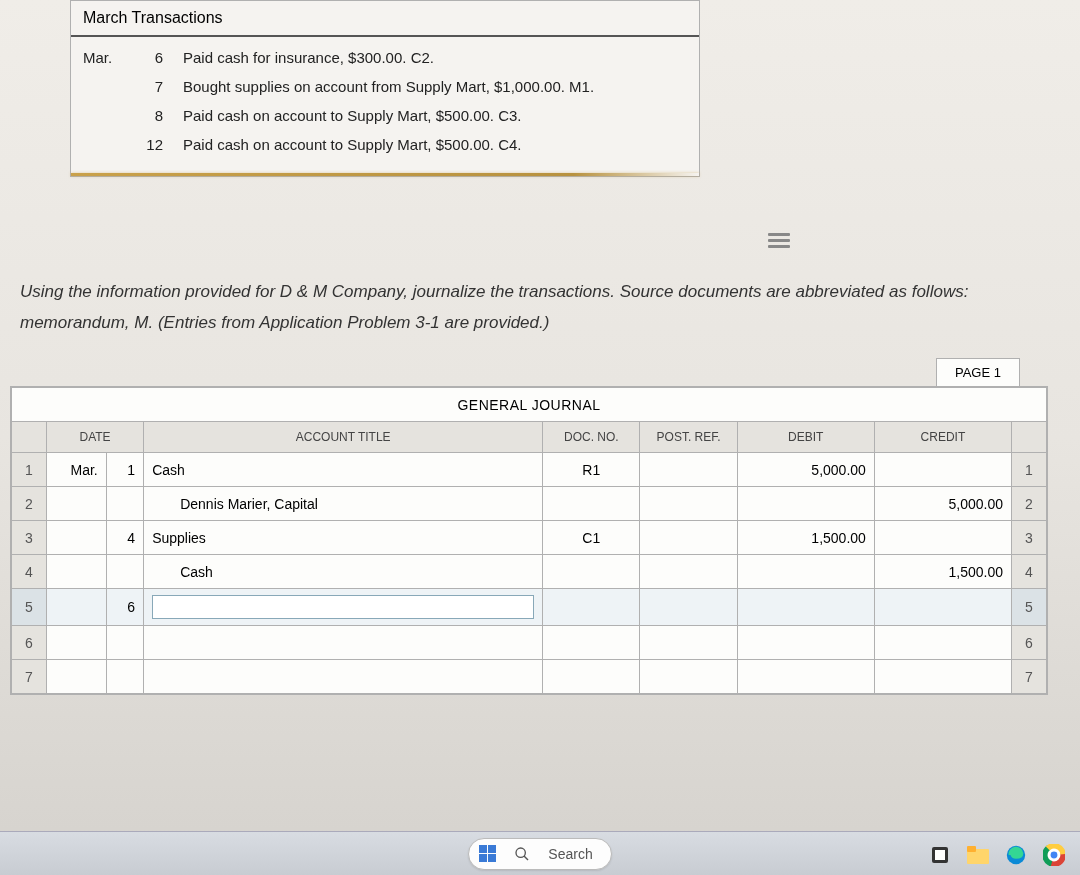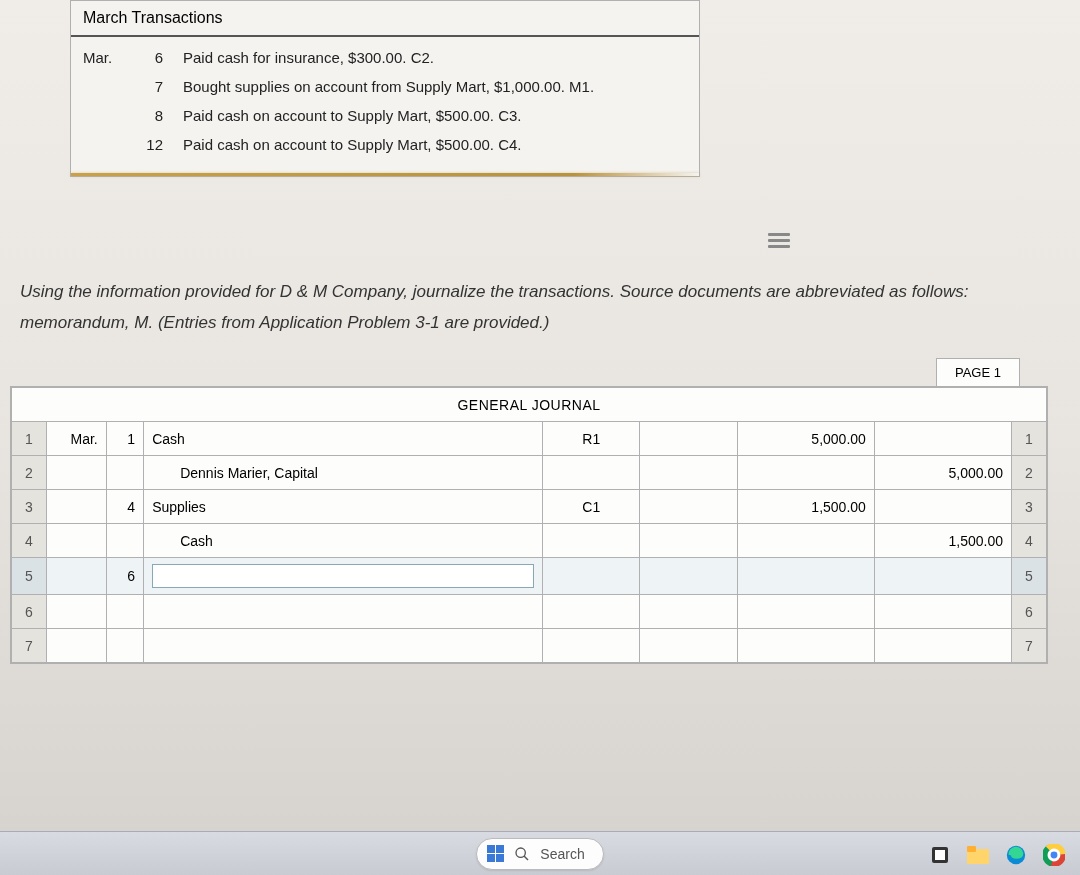--- a/index.html
+++ b/index.html
@@ -132,21 +132,21 @@
     gap: 0;
   }
   .search-pill {
     display: flex;
     align-items: center;
     background: #fdfdfd;
     border: 1px solid #bbb;
     border-radius: 18px;
     height: 32px;
     padding: 0 18px 0 10px;
-    gap: 10px;
+    gap: 18px;
     box-shadow: 0 1px 2px rgba(0,0,0,0.1);
   }
   .win-grid {
     display: inline-grid;
     grid-template-columns: 8px 8px;
     grid-template-rows: 8px 8px;
     gap: 1px;
   }
   .win-grid span { background: #3a7ad6; }
   .tray {
@@ -210,20 +210,30 @@
   <div>
     <div class="page-tab">PAGE 1</div>
   </div>
 
   <div class="journal-container">
     <table class="journal">
       <tbody>
           <tr class="journal-title-row">
         <td colspan="9">GENERAL JOURNAL</td>
       </tr>
+      <tr>
+        <th></th>
+        <th colspan="2">DATE</th>
+        <th>ACCOUNT TITLE</th>
+        <th>DOC. NO.</th>
+        <th>POST. REF.</th>
+        <th>DEBIT</th>
+        <th>CREDIT</th>
+        <th></th>
+      </tr>
       </tbody>
         <tbody id="journal-body">
           <tr>
             <td class="rownum-left">1</td>
             <td class="date-month">Mar.</td>
             <td class="date-day">1</td>
             <td class="title">Cash</td>
             <td class="docno">R1</td>
             <td class="postref"></td>
             <td class="debit">5,000.00</td>

